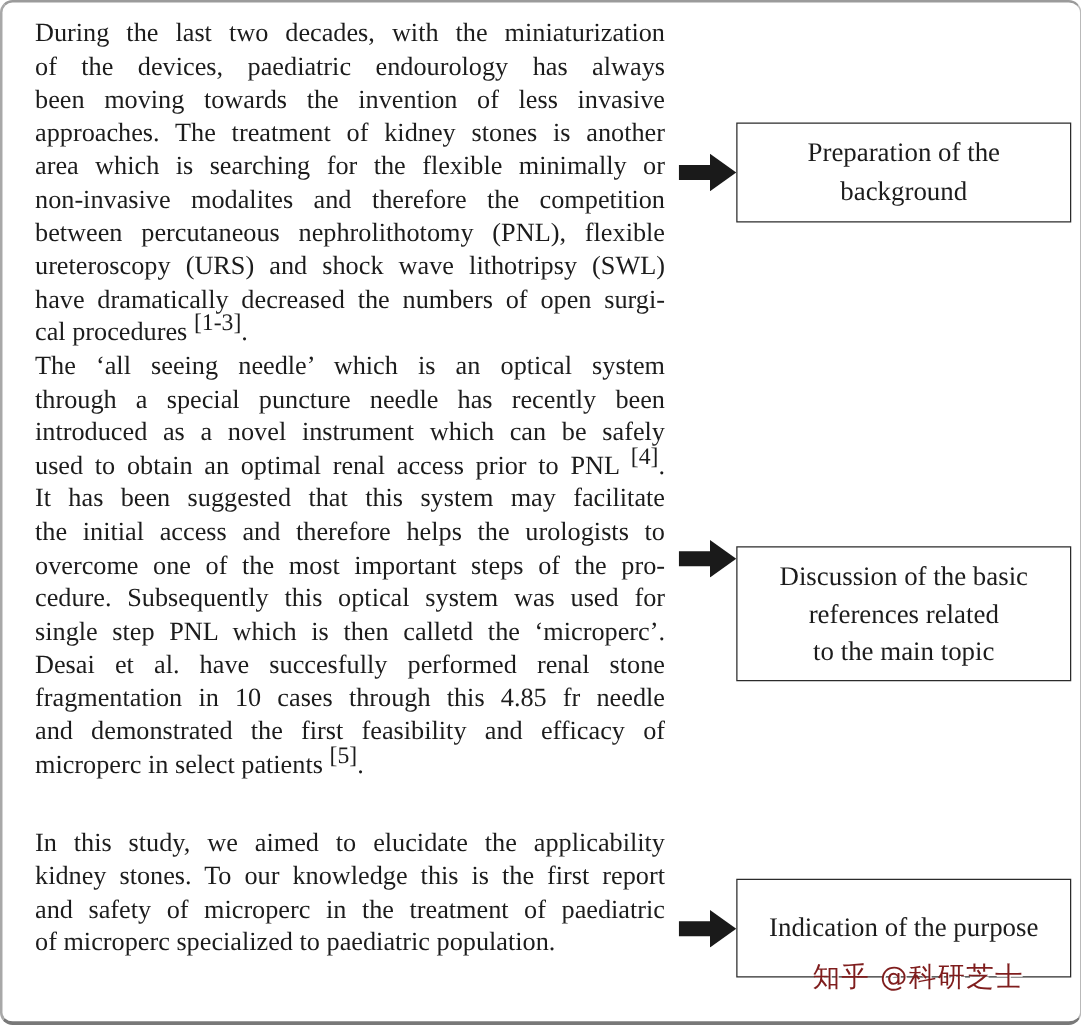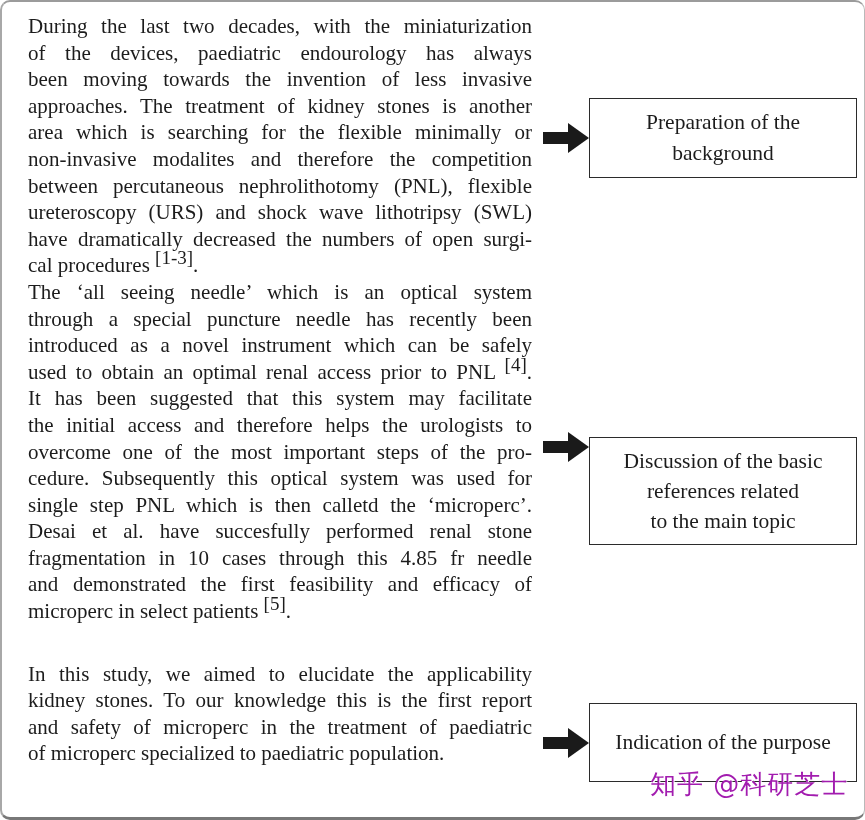--- a/index.html
+++ b/index.html
@@ -77,23 +77,23 @@
   }
   .note-box.b1 { top: 96px;  height: 80px; }
   .note-box.b2 { top: 392px; height: 108px; margin-top: 43px; }
   .note-box.b2 .line, .note-box.b2 .line.last { line-height: 30px; }
   .note-box.b3 { top: 701px; height: 79px; }
   .watermark {
     position: absolute;
     left: 648px;
     top: 765px;
     font-family: "DejaVu Sans", "Liberation Sans", sans-serif;
-    font-size: 26px;
+    font-size: 22px;
     letter-spacing: 1px;
-    color: #a21caf;
+    color: #7f1d1d;
     text-shadow: 1px 1px 0 #ffffff;
     white-space: nowrap;
     z-index: 5;
   }
 </style>
 </head>
 <body>
 
 <div class="frame">
 

